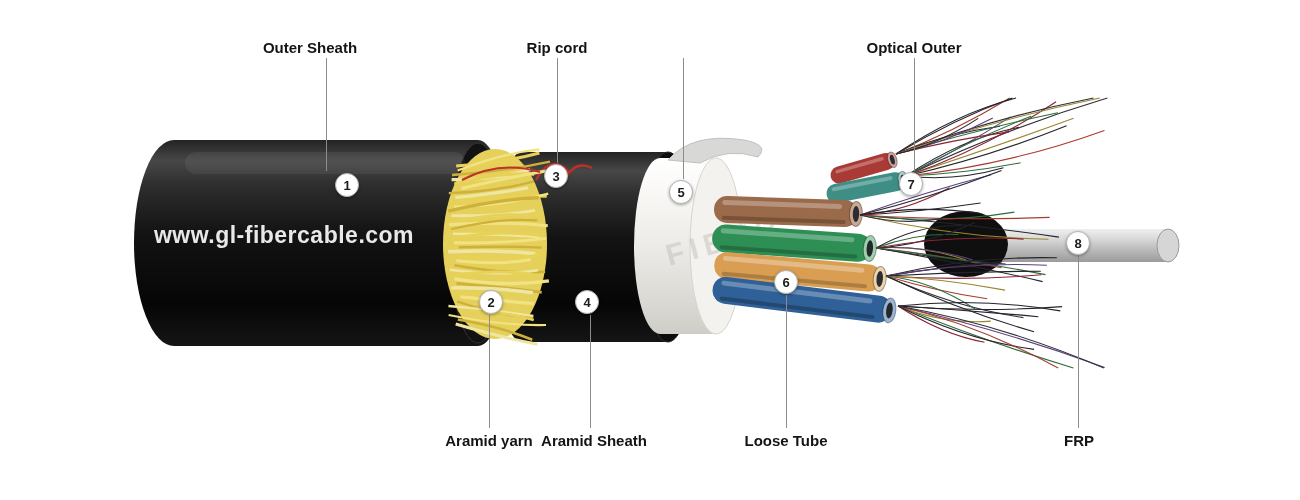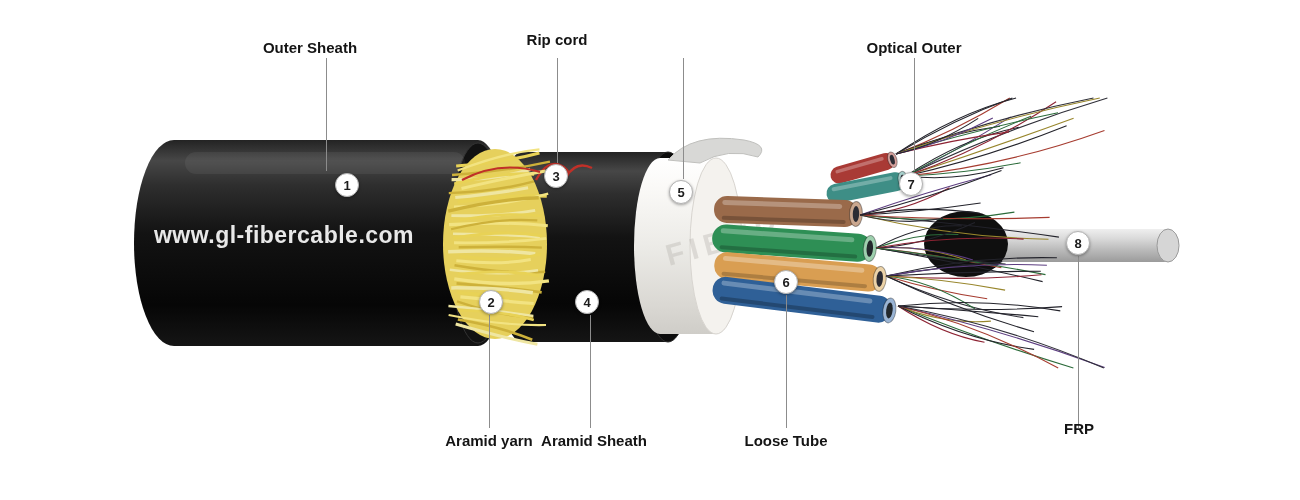--- a/index.html
+++ b/index.html
@@ -234,26 +234,26 @@
   <div class="leader" style="left:326px;top:58px;height:113px"></div>
   <div class="leader" style="left:557px;top:58px;height:105px"></div>
   <div class="leader" style="left:683px;top:58px;height:121px"></div>
   <div class="leader" style="left:914px;top:58px;height:113px"></div>
   <div class="leader" style="left:489px;top:315px;height:113px"></div>
   <div class="leader" style="left:590px;top:315px;height:113px"></div>
   <div class="leader" style="left:786px;top:295px;height:133px"></div>
   <div class="leader" style="left:1078px;top:256px;height:172px"></div>
 
   <div class="lbl" style="left:310px;top:38px">Outer Sheath</div>
-  <div class="lbl" style="left:557px;top:30px">Rip cord</div>
+  <div class="lbl" style="left:557px;top:38px">Rip cord</div>
   <div class="lbl" style="left:914px;top:38px">Optical Outer</div>
   <div class="lbl" style="left:489px;top:431px">Aramid yarn</div>
   <div class="lbl" style="left:594px;top:431px">Aramid Sheath</div>
   <div class="lbl" style="left:786px;top:431px">Loose Tube</div>
-  <div class="lbl" style="left:1079px;top:419px">FRP</div>
+  <div class="lbl" style="left:1079px;top:431px">FRP</div>
 
   <div class="badge" style="left:335px;top:173px">1</div>
   <div class="badge" style="left:479px;top:290px">2</div>
   <div class="badge" style="left:544px;top:164px">3</div>
   <div class="badge" style="left:575px;top:290px">4</div>
   <div class="badge" style="left:669px;top:180px">5</div>
   <div class="badge" style="left:774px;top:270px">6</div>
   <div class="badge" style="left:899px;top:172px">7</div>
   <div class="badge" style="left:1066px;top:231px">8</div>
 

